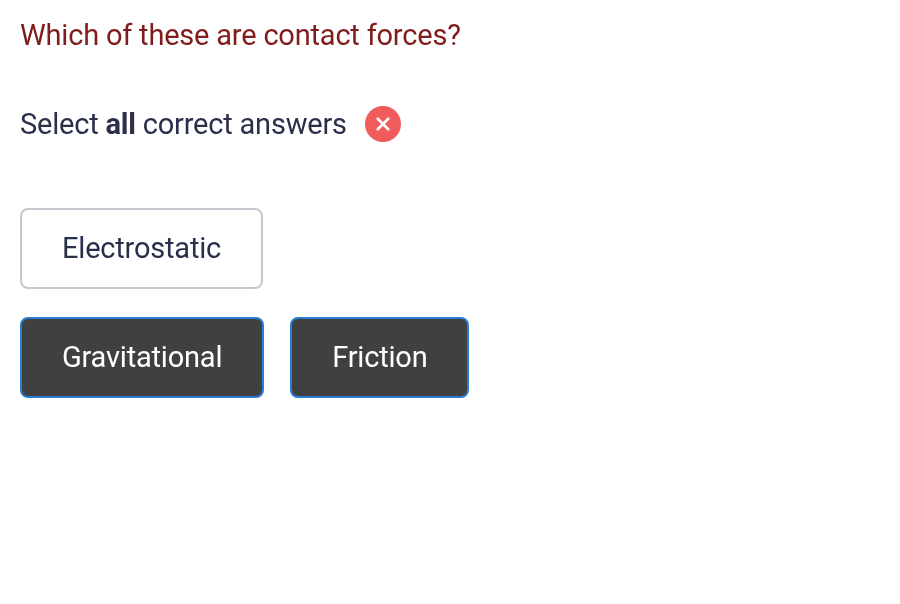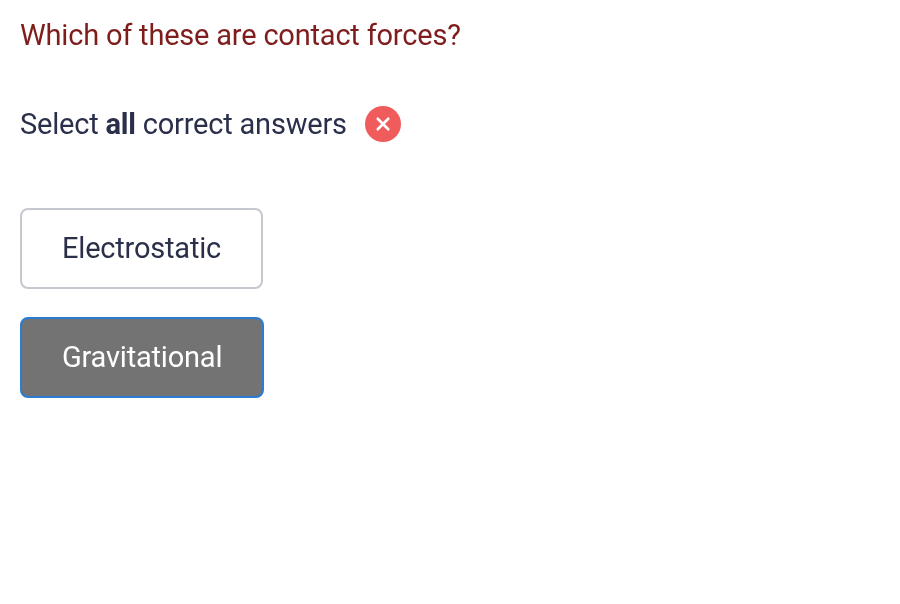--- a/index.html
+++ b/index.html
@@ -66,21 +66,21 @@
       font-weight: 400;
       cursor: pointer;
       border: 2px solid #c5c8ce;
       background: #ffffff;
       color: #2a2f4a;
       letter-spacing: -0.2px;
       line-height: 1;
       font-family: inherit;
     }
     .option-button.selected {
-      background: #737373;
+      background: #404040;
       border-color: #2b7cd3;
       color: #ffffff;
     }
   </style>
 </head>
 <body>
 
 <div class="question-text">Which of these are contact forces?</div>
 
 <div class="instruction-row">
@@ -94,16 +94,17 @@
 </div>
 
 <div class="options-container">
 
   <div class="options-row">
     <button class="option-button">Electrostatic</button>
   </div>
 
   <div class="options-row">
     <button class="option-button selected">Gravitational</button>
+    <button class="option-button selected">Friction</button>
   </div>
 
 
 </div>
 
 </body></html>

